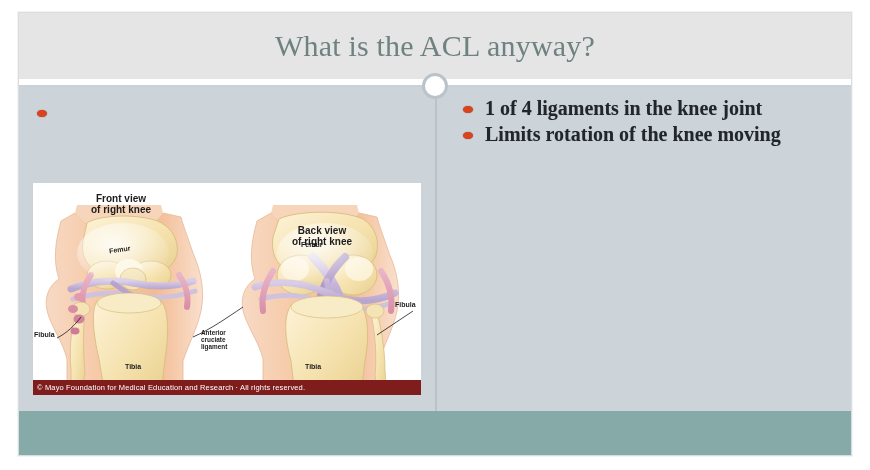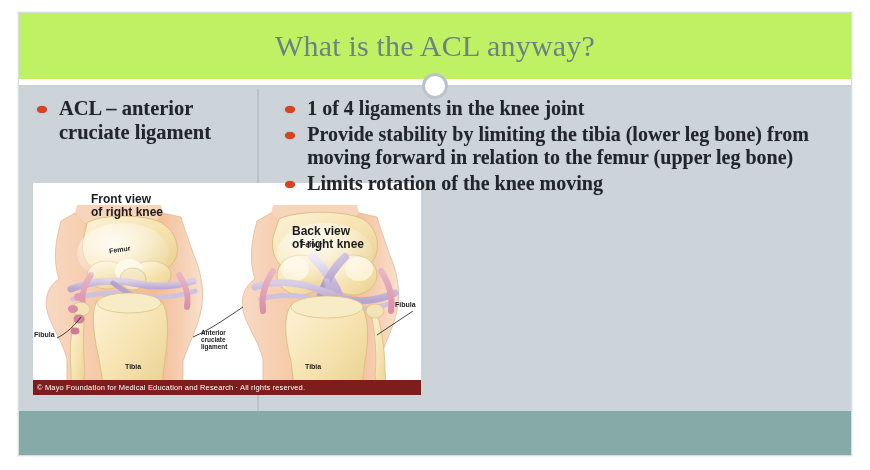--- a/index.html
+++ b/index.html
@@ -28,21 +28,21 @@
     box-shadow: 0 0 0 1px #f2f4f5;
   }
 
   
   .title-band {
     position: absolute;
     left: 0;
     top: 0;
     width: 100%;
     height: 66px;
-    background: #bef264;
+    background: #e5e5e5;
     display: flex;
     align-items: center;
     justify-content: center;
   }
   .slide-title {
     font-family: "Liberation Serif", "DejaVu Serif", serif;
     font-size: 30px;
     line-height: 1.05;
     color: #6e8280;
     letter-spacing: 0.2px;
@@ -159,21 +159,21 @@
     height: 100%;
   }
   .anat-label {
     position: absolute;
     font-family: "Liberation Sans", "DejaVu Sans", sans-serif;
     font-weight: bold;
     color: #1c1c1c;
     line-height: 1.12;
     white-space: pre;
   }
-  .lbl-view { font-size: 12px; }
+  .lbl-view { font-size: 10px; text-align: center; }
   .lbl-bone { font-size: 7px; }
   .lbl-acl  { font-size: 6.4px; }
 
   .anat-credit {
     position: absolute;
     left: 0;
     bottom: 0;
     width: 100%;
     height: 15px;
     background: #7f1d1d;
@@ -211,21 +211,20 @@
 
   <div class="body-region">
 
     <div class="columns">
 
       <div class="col col-left">
 
         <ul class="bullets">
           <li>
             <span class="bullet-dot"></span>
-            <span>ACL – anterior cruciate ligament</span>
           </li>
         </ul>
 
         <div class="anatomy">
 
           <svg class="anatomy-canvas" viewBox="0 0 388 212" preserveAspectRatio="none">
             <defs>
               <linearGradient id="skinL" x1="0" y1="0" x2="1" y2="0">
                 <stop offset="0%" stop-color="#f7d9c4"></stop>
                 <stop offset="35%" stop-color="#f6c9a6"></stop>
@@ -366,24 +365,20 @@
       <div class="col-divider"></div>
 
       <div class="col col-right">
         <ul class="bullets">
           <li>
             <span class="bullet-dot"></span>
             <span>1 of 4 ligaments in the knee joint</span>
           </li>
           <li>
             <span class="bullet-dot"></span>
-            <span>Provide stability by limiting the tibia (lower leg bone) from moving forward in relation to the femur (upper leg bone)</span>
-          </li>
-          <li>
-            <span class="bullet-dot"></span>
             <span>Limits rotation of the knee moving</span>
           </li>
         </ul>
       </div>
 
     </div>
 
     <div class="bottom-bar"></div>
   </div>
 

